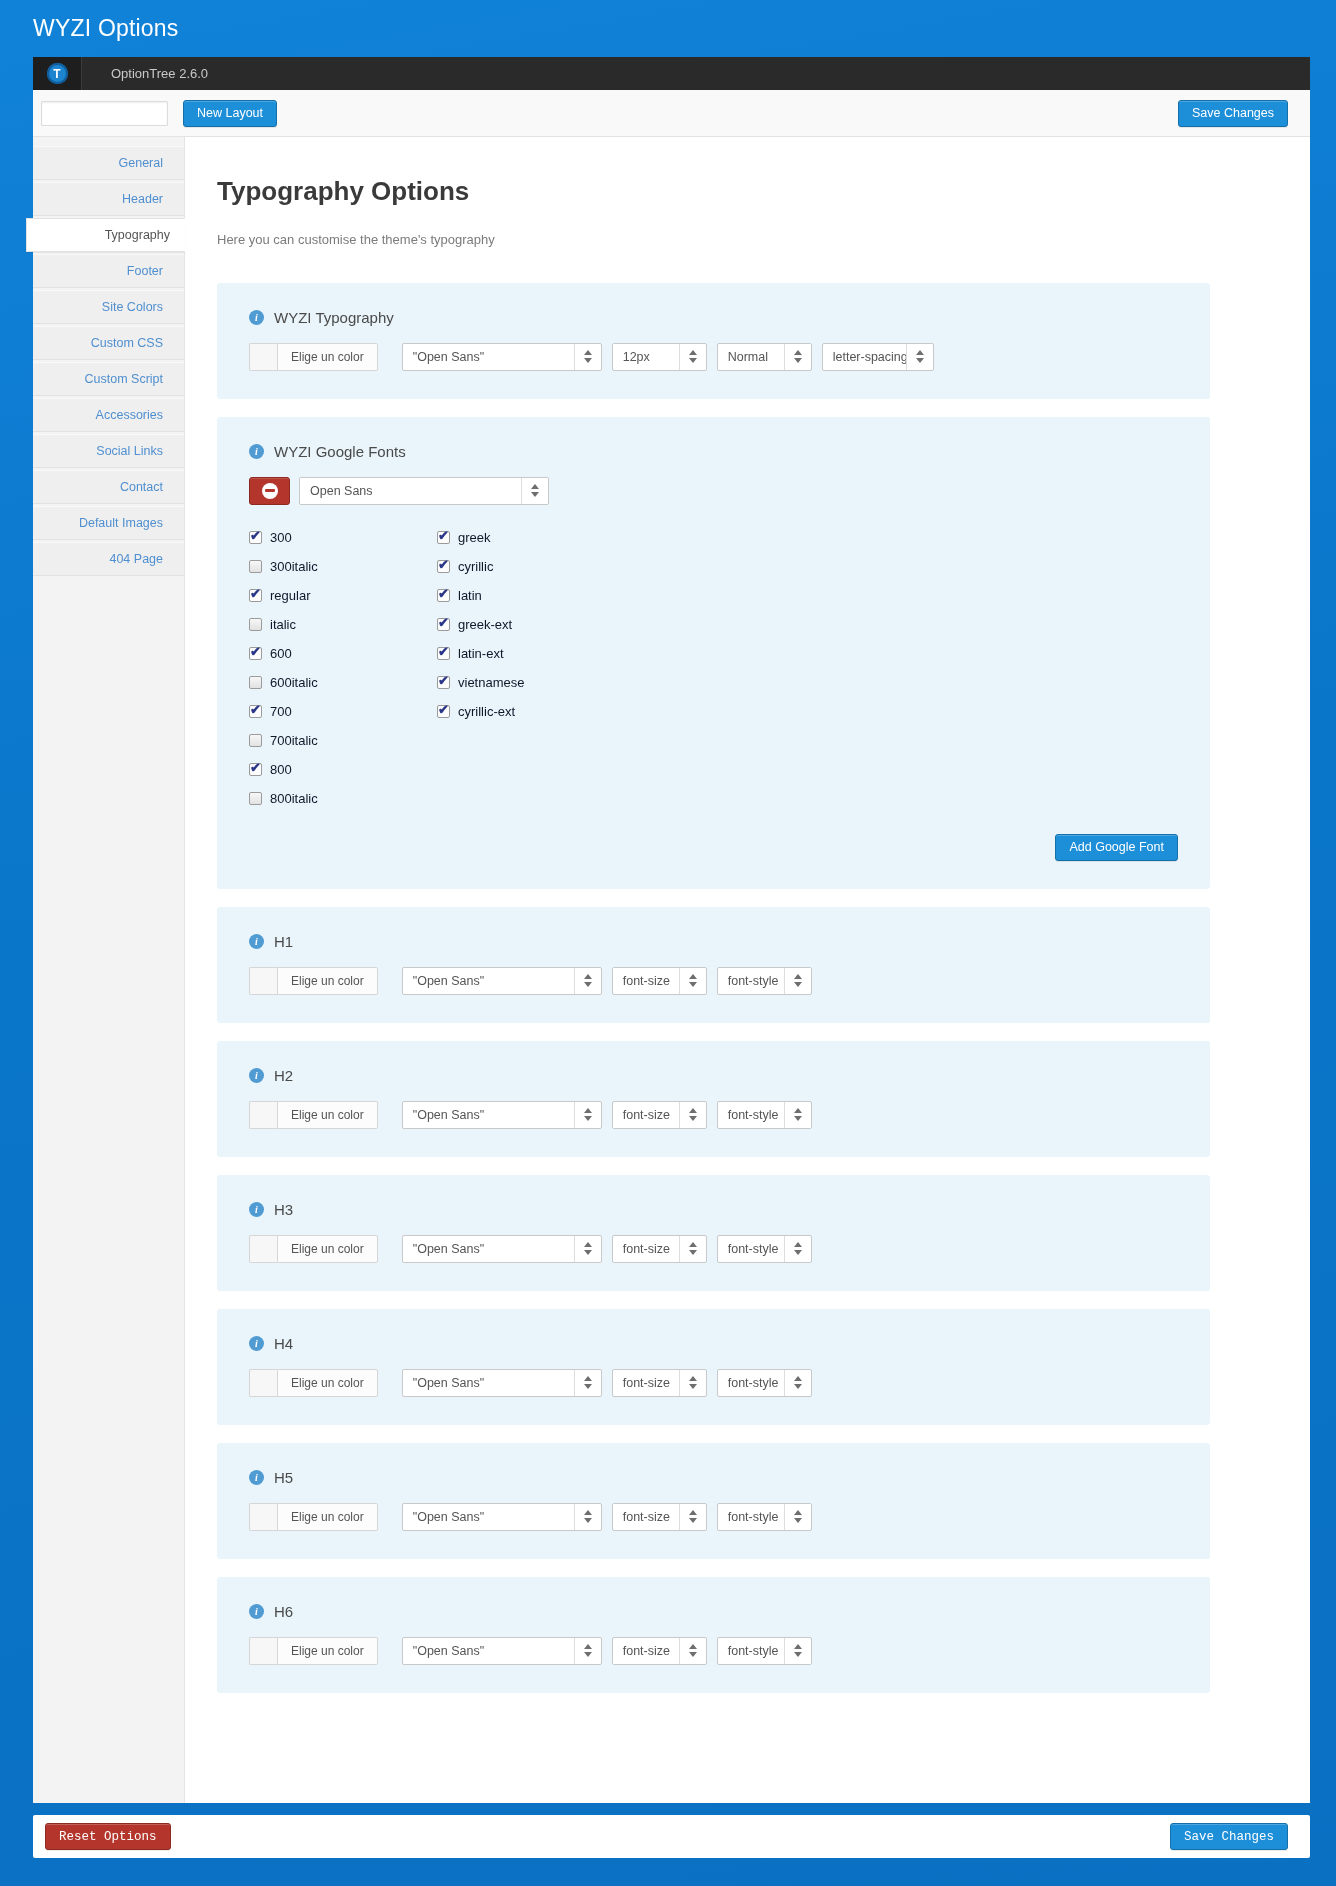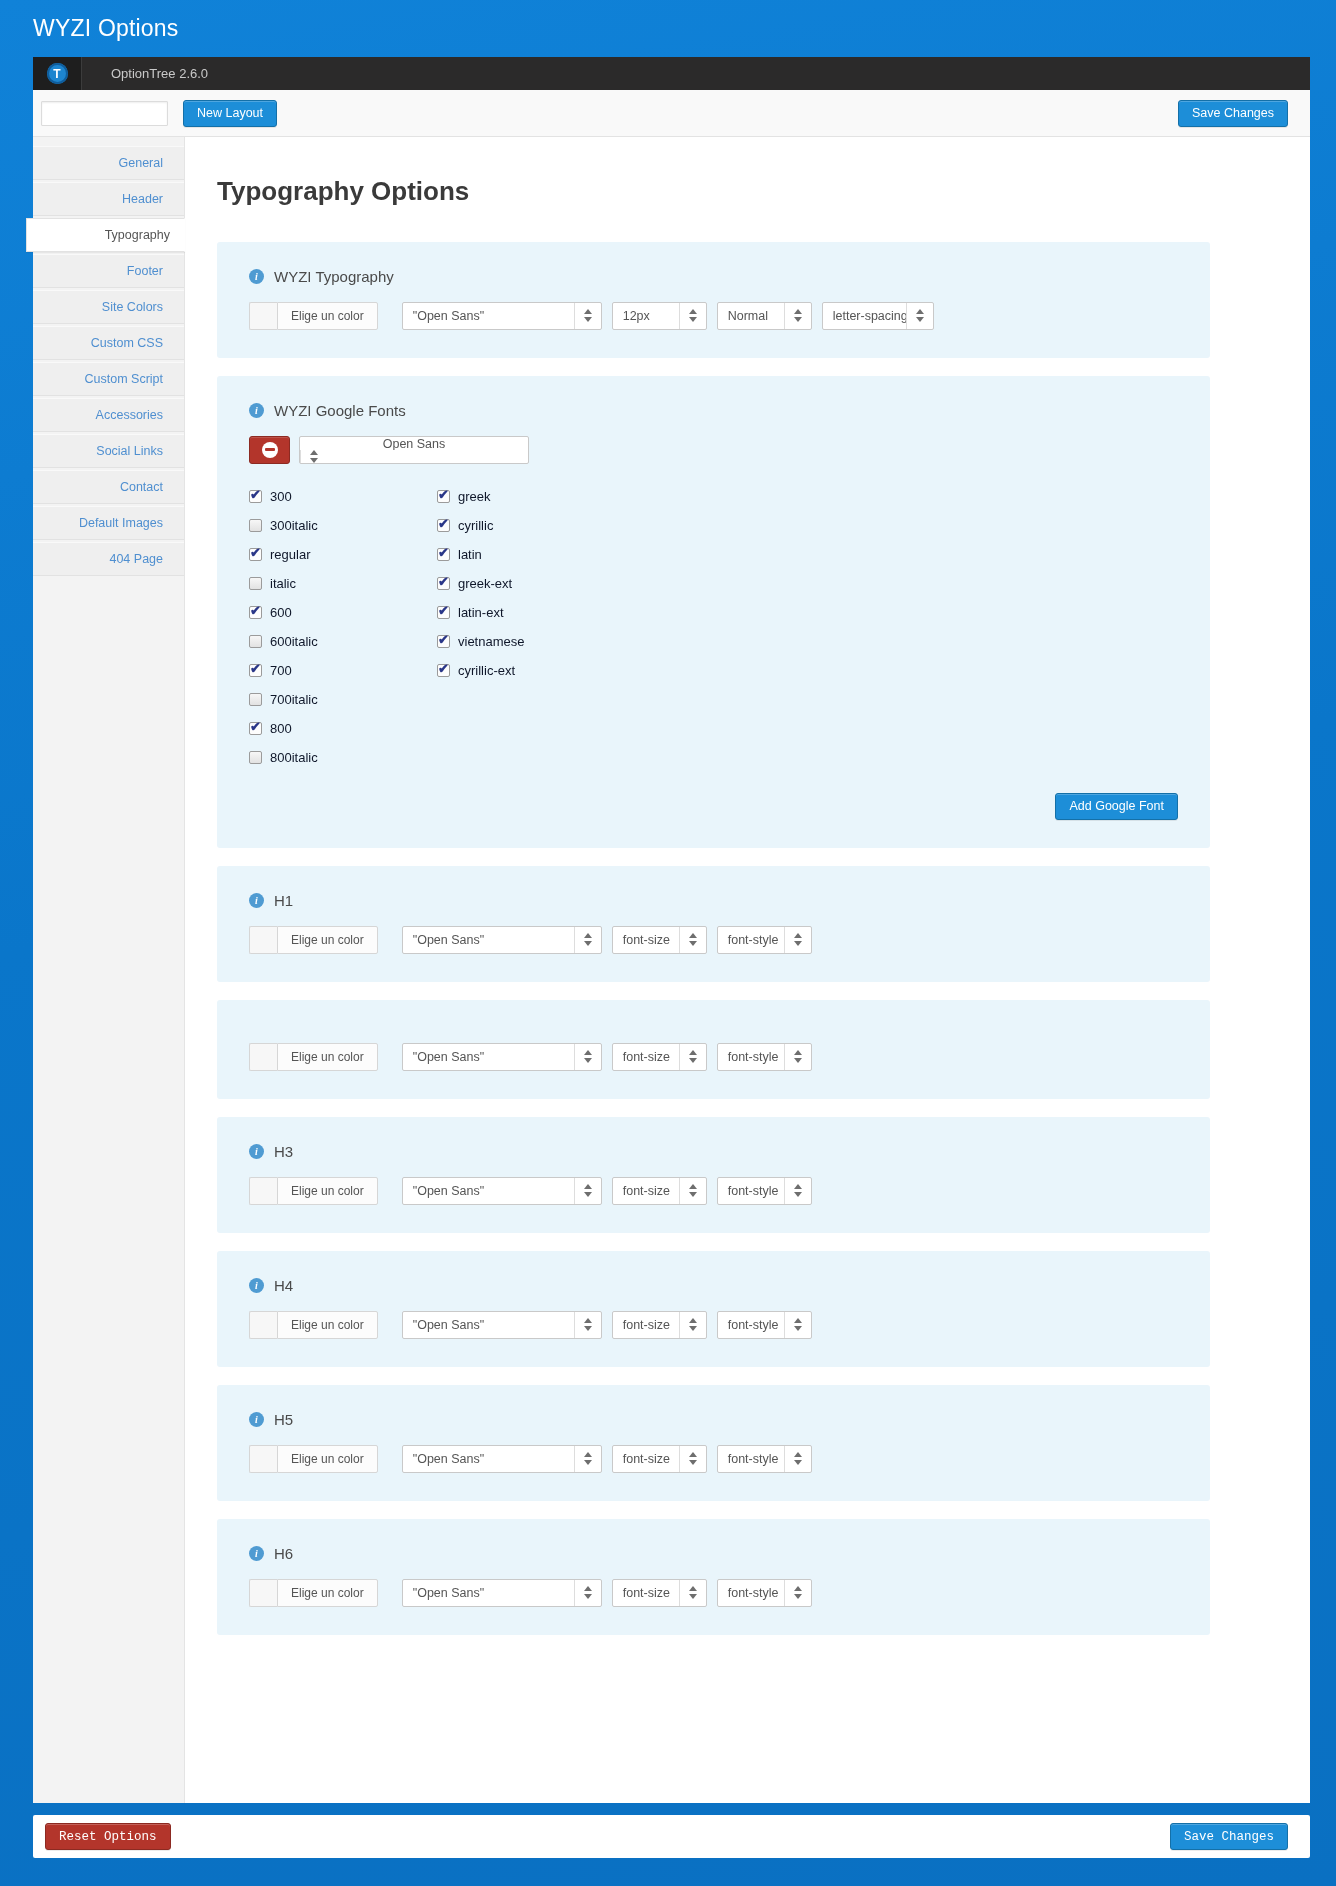--- a/index.html
+++ b/index.html
@@ -125,21 +125,21 @@
     border-bottom:5px solid #6e6e6e;
   }
   .sel-arr::after {
     content:""; width:0; height:0;
     border-left:4px solid transparent; border-right:4px solid transparent;
     border-top:5px solid #6e6e6e;
   }
   .sel-family { width:200px; }
   .sel-size, .sel-style { width:95px; }
   .sel-spacing { width:112px; }
-  .sel-gfont { width:230px;flex-direction:column; }
+  .sel-gfont { width:250px; }
 
   
   .gf-row { display:flex; align-items:center; margin-top:17px; }
   .btn-remove {
     width:41px; height:28px; margin-right:9px;
     background:#b3352b; border:1px solid #8c2a22; border-radius:3px;
     display:flex; align-items:center; justify-content:center; cursor:pointer;
     box-shadow:inset 0 1px 0 rgba(255,255,255,.15);
   }
   .minus-icon { width:16px; height:16px; background:#fff; border-radius:50%; position:relative; }
@@ -206,20 +206,21 @@
           <div class="side-item">Custom Script</div>
           <div class="side-item">Accessories</div>
           <div class="side-item">Social Links</div>
           <div class="side-item">Contact</div>
           <div class="side-item">Default Images</div>
           <div class="side-item">404 Page</div>
         </div>
 
       <div class="content">
         <h2 class="content-heading">Typography Options</h2>
+        <p class="content-desc">Here you can customise the theme's typography</p>
 
         <section class="section first">
           <div class="sec-head">
             <span class="info-icon"></span>
             <span class="sec-label">WYZI Typography</span>
           </div>
           <div class="controls">
             <div class="colorpicker">
               <span class="swatch"></span>
               <span class="cp-btn">Elige un color</span>
@@ -355,20 +356,24 @@
         <span class="sel-val">font-size</span>
         <span class="sel-arr"></span>
       </div>
       <div class="sel sel-style">
         <span class="sel-val">font-style</span>
         <span class="sel-arr"></span>
       </div>
     </div>
   </section>
             <section class="section">
+    <div class="sec-head">
+      <span class="info-icon"></span>
+      <span class="sec-label">H2</span>
+    </div>
     <div class="controls">
       <div class="colorpicker">
         <span class="swatch"></span>
         <span class="cp-btn">Elige un color</span>
       </div>
       <div class="sel sel-family">
         <span class="sel-val">"Open Sans"</span>
         <span class="sel-arr"></span>
       </div>
       <div class="sel sel-size">

